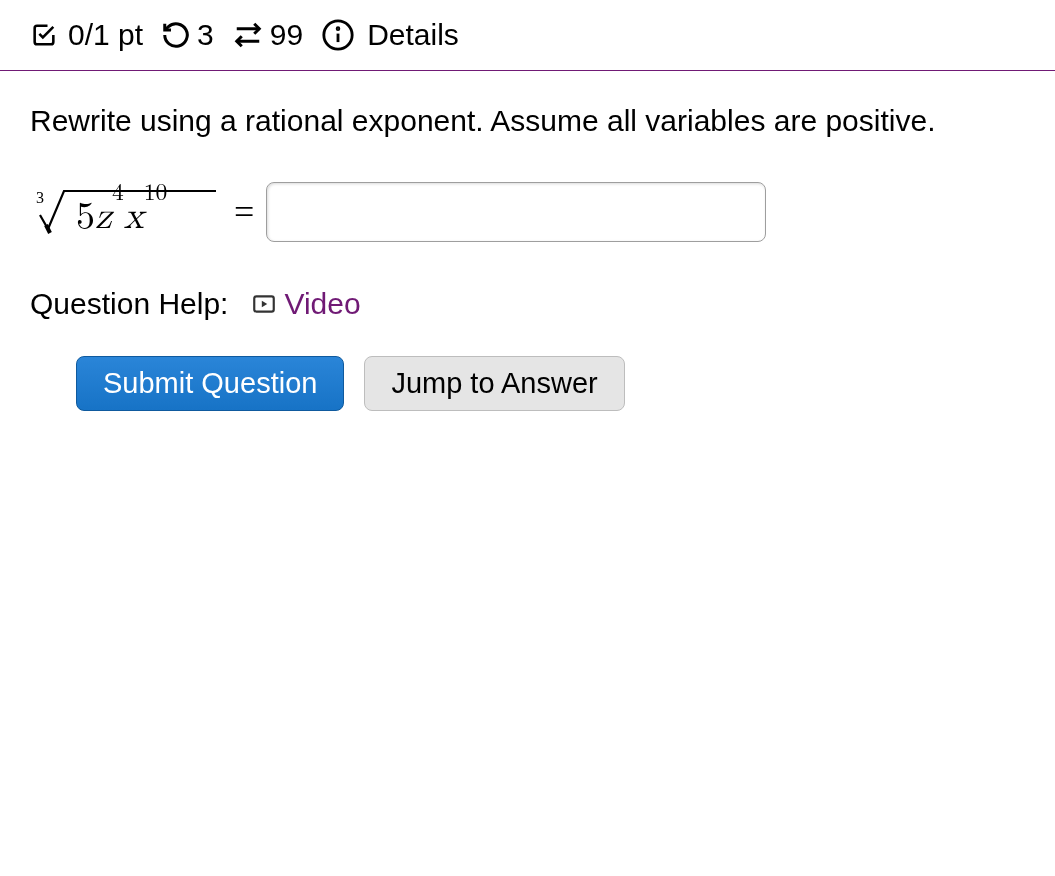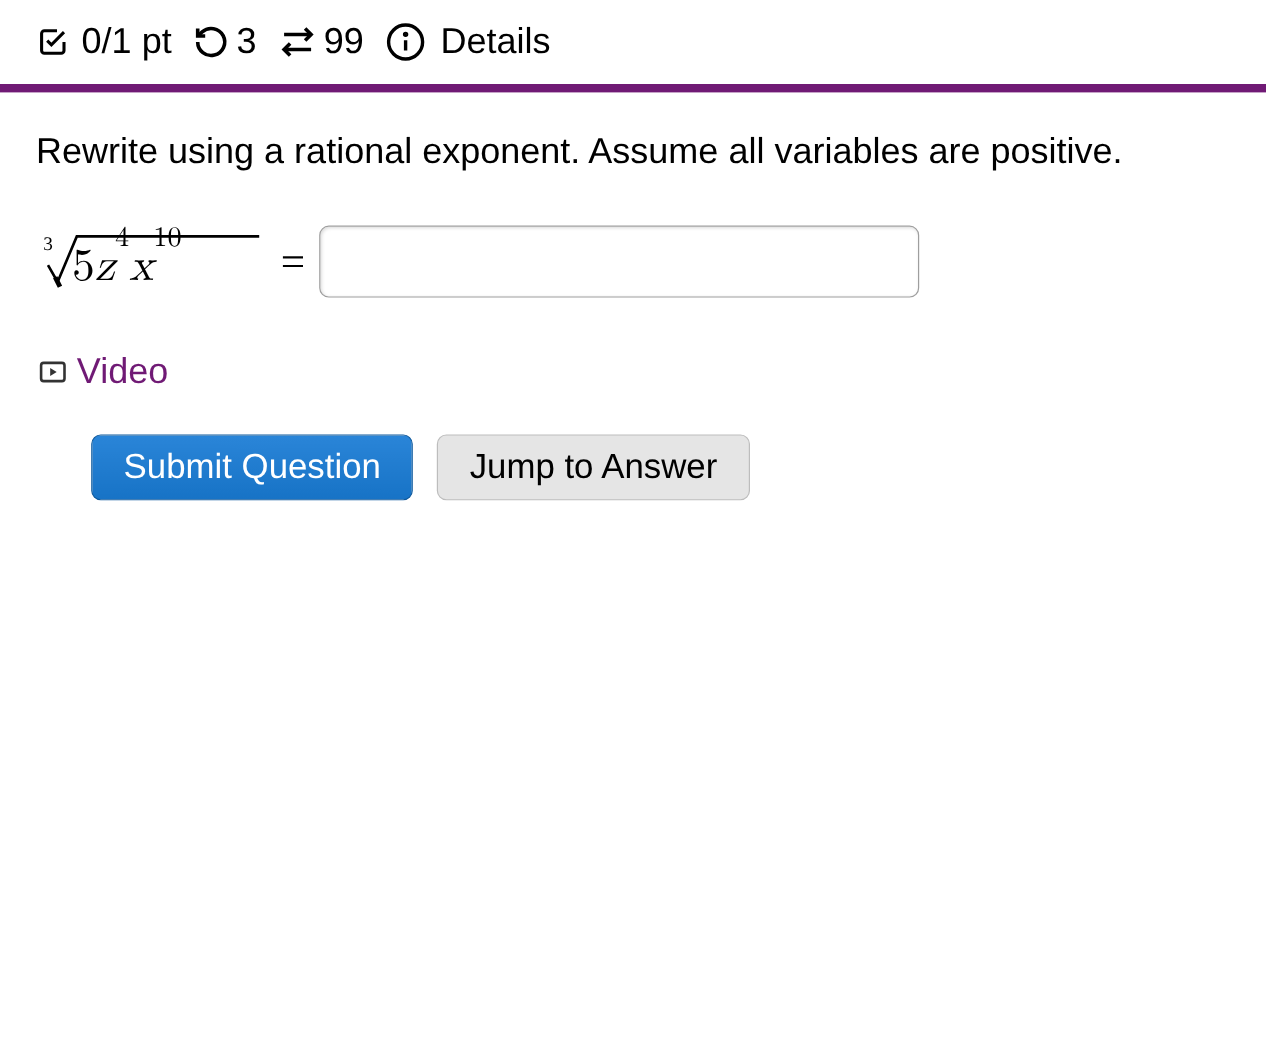--- a/index.html
+++ b/index.html
@@ -12,21 +12,21 @@
       font-size: 28px;
       color: #000;
       background: #fff;
       width: 1055px;
     }
     .header {
       display: flex;
       align-items: center;
       gap: 10px;
       padding: 18px 30px 18px 30px;
-      border-bottom: 7px solid #701a75;
+      border-bottom: 1px solid #701a75;
     }
     .header .points {
       font-weight: 400;
       font-size: 30px;
       display: flex;
       align-items: center;
       gap: 4px;
     }
     .header .stat {
       display: flex;
@@ -209,30 +209,31 @@
   <p class="question-text">Rewrite using a rational exponent. Assume all variables are positive.</p>
 
   <div class="math-row">
     <span class="math-expr">
       <span class="root-index">3</span>
       <span class="radical">
         <svg width="180" height="54" viewBox="0 0 180 54">
           <path d="M2 30 L10 44 L26 6 L178 6" fill="none" stroke="#000" stroke-width="2.2"></path>
           <path d="M8 40 L12 48" fill="none" stroke="#000" stroke-width="4"></path>
         </svg>
-        <span class="radicand" style="position:absolute; left:20px; top:8px;">
+        <span class="radicand" style="position:absolute; left:36px; top:8px;">
           <span class="num">5</span><span>z</span><sup>4</sup><span>x</span><sup>10</sup>
         </span>
       </span>
     </span>
     <span class="equals">=</span>
     <input type="text" class="answer-input" style="">
   </div>
 
   <div class="help-row">
+    <span class="help-label">Question Help:</span>
     <a class="help-link">
       <span class="icon-wrap">
         <svg width="28" height="26" viewBox="0 0 24 24" fill="none" stroke="#333" stroke-width="2">
           <rect x="3" y="5" width="18" height="14" rx="2"></rect>
           <path d="M10 9l5 3-5 3V9z" fill="#333" stroke="none"></path>
         </svg>
       </span>
       <span>Video</span>
     </a>
   </div>

